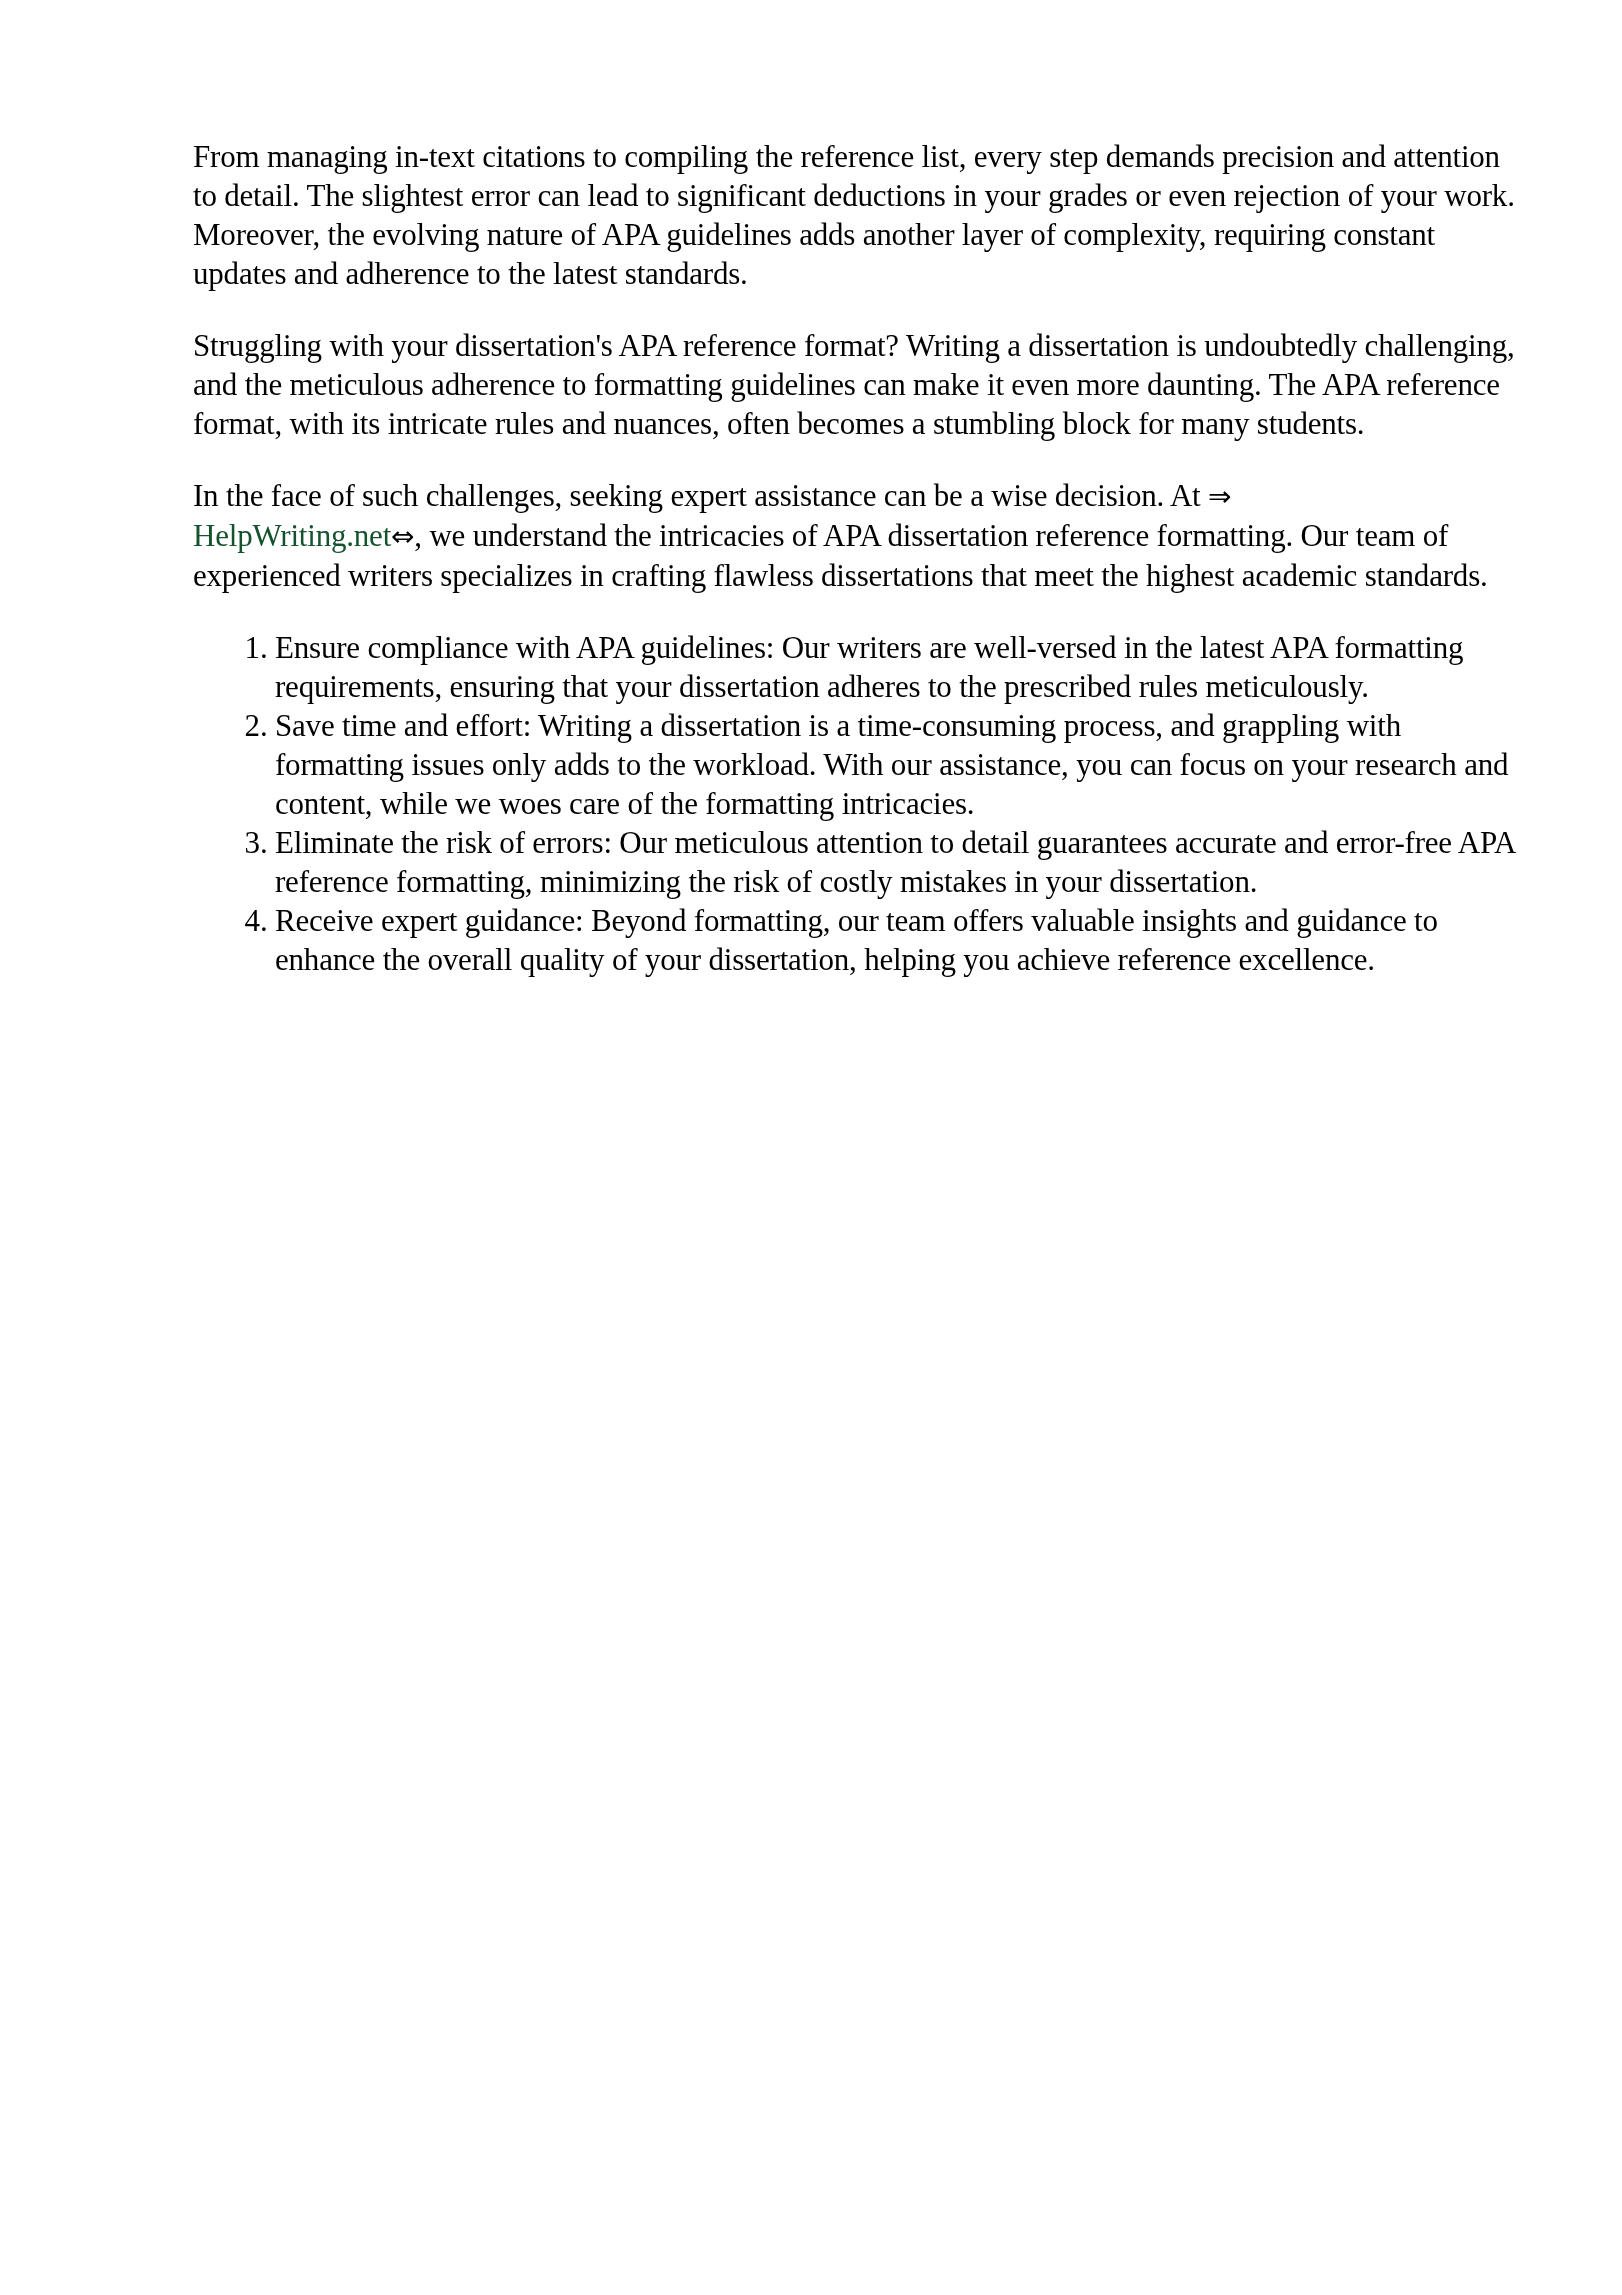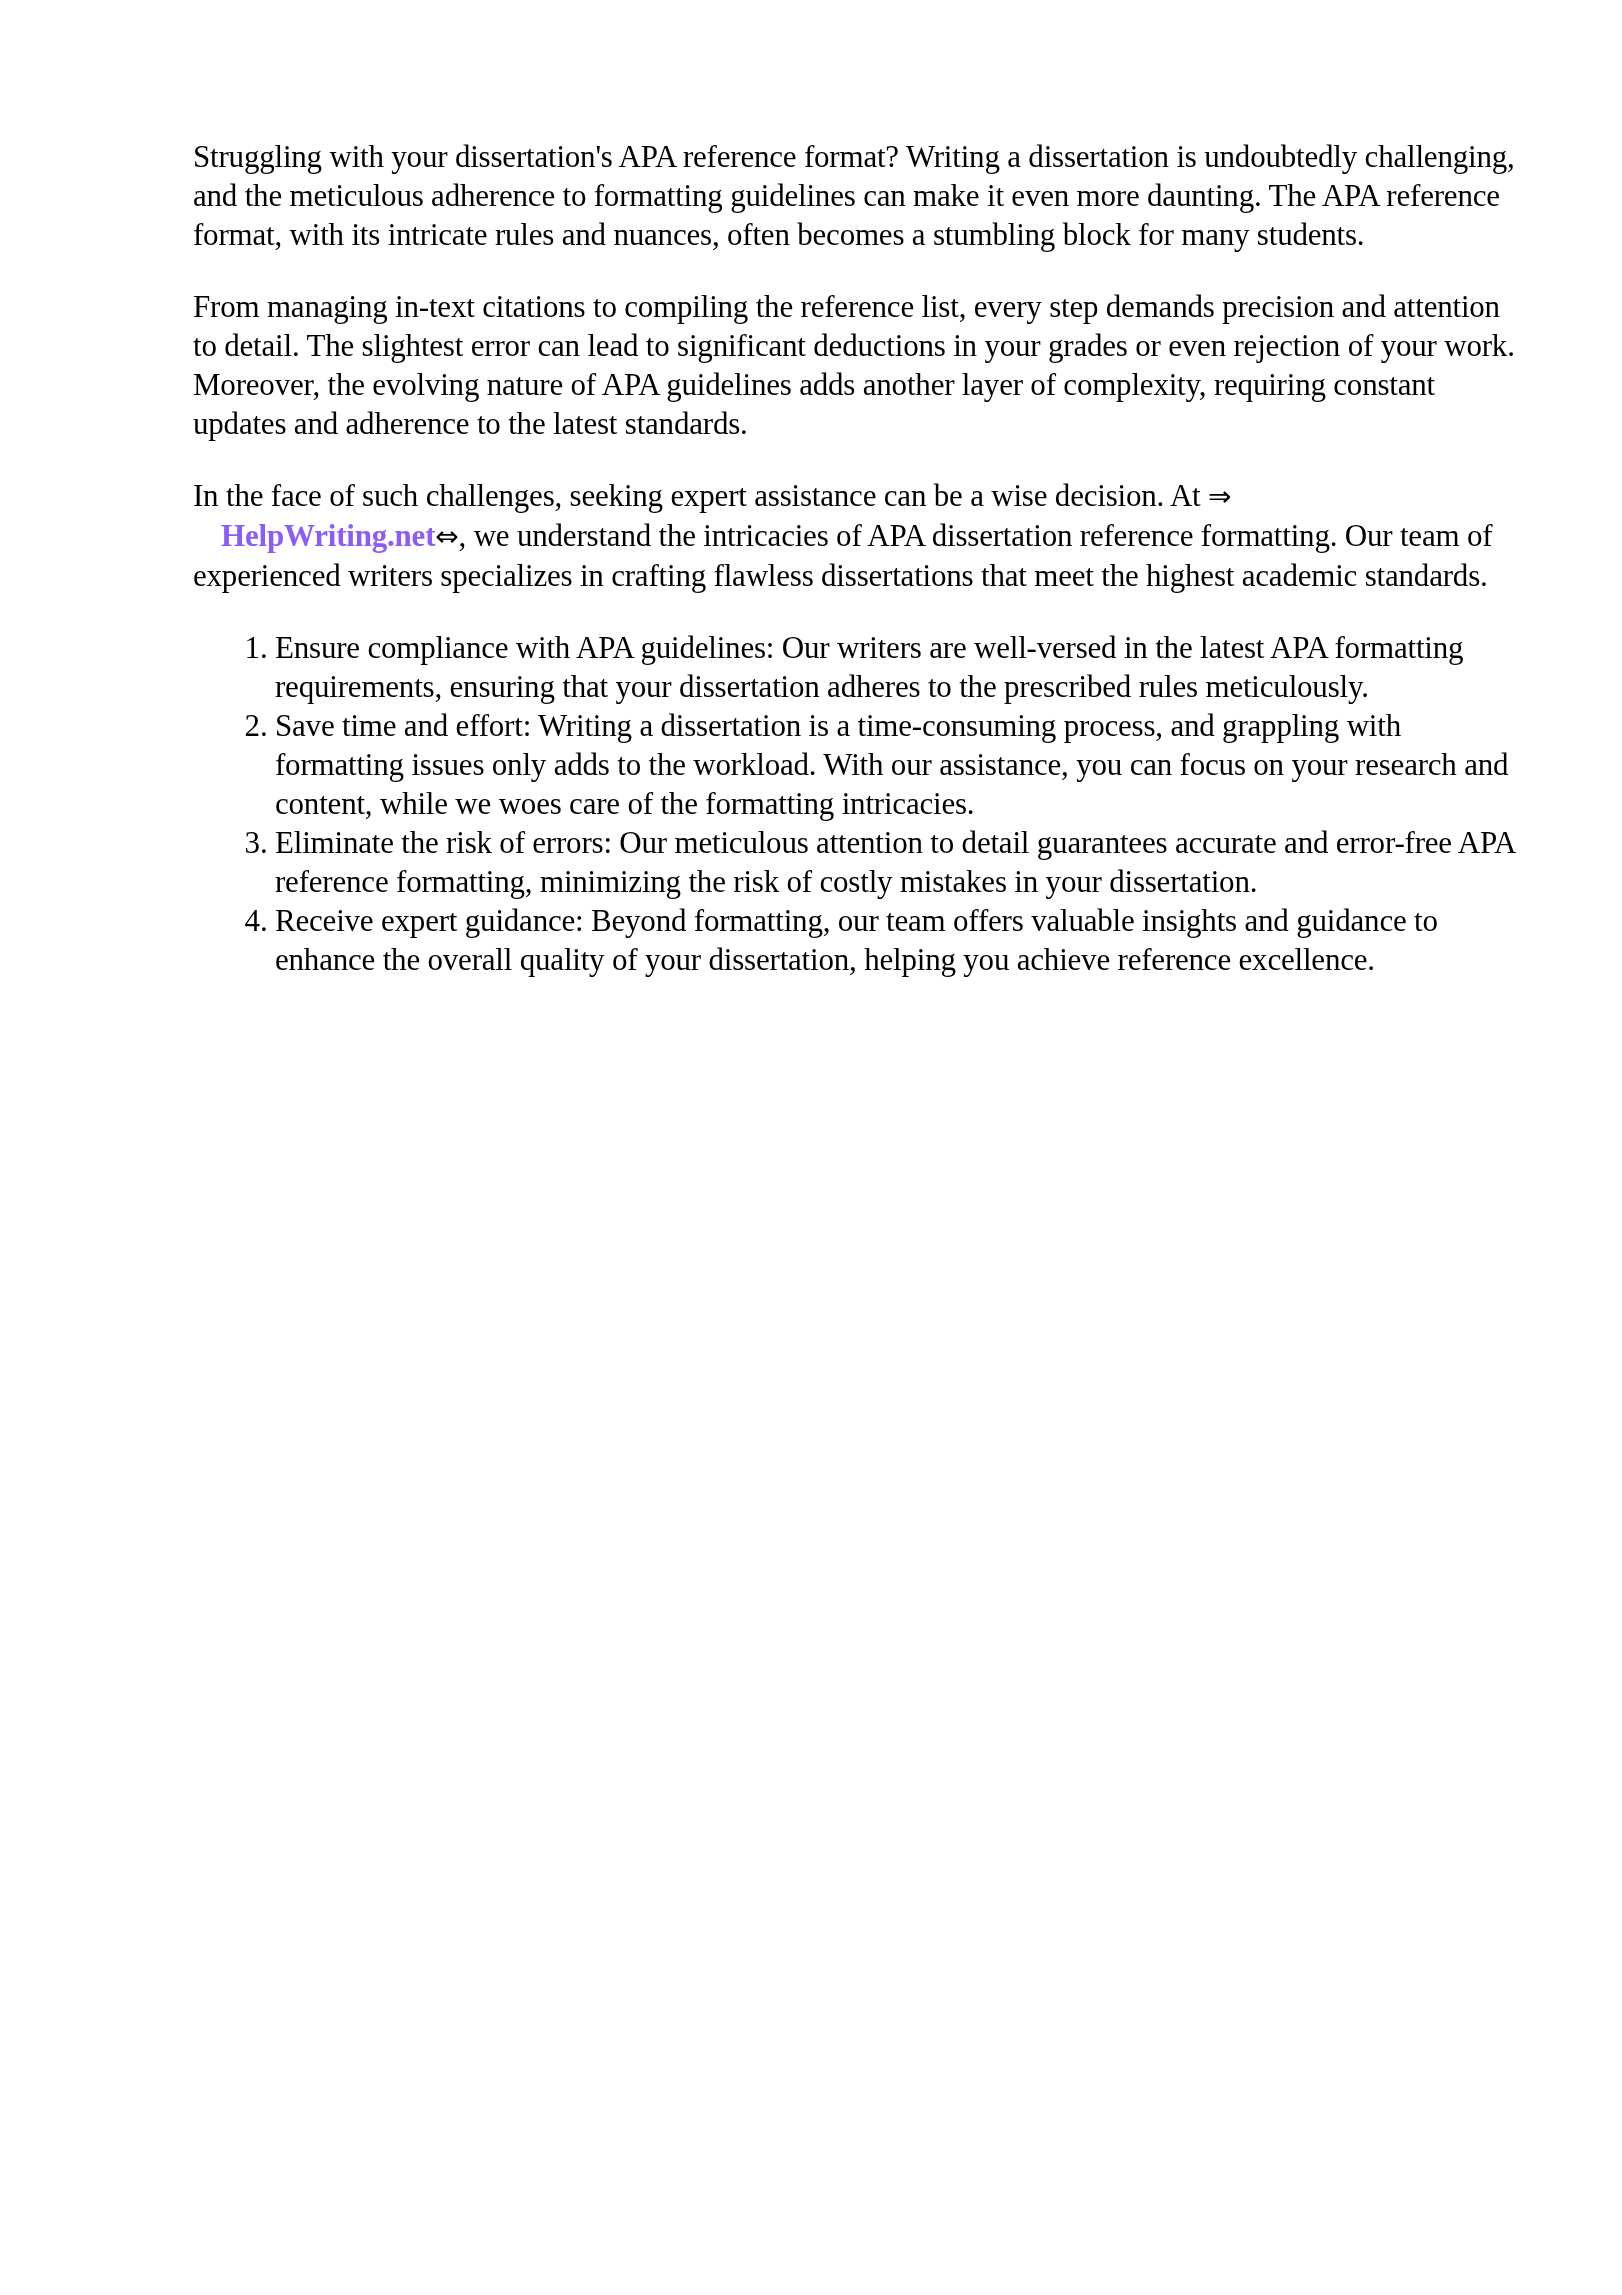--- a/index.html
+++ b/index.html
@@ -15,39 +15,38 @@
       position: absolute;
       left: 193px;
       top: 137px;
       width: 1335px;
       font-size: 31px;
       line-height: 39px;
       letter-spacing: -0.2px;
     }
     p { margin: 0 0 33px 0; }
     a.link {
-      color: #8b5cf6;
-      font-weight: bold;
+      color: #14532d;
+      font-weight: normal;
       text-decoration: none;
-      margin-left: 28px;
     }
     .arrow { font-family: "DejaVu Sans", sans-serif; font-size: 28px; }
     ol {
       margin: 0 0 33px 0;
       padding-left: 82px;
     }
     ol li { padding-left: 0; }
     ol li::marker { font-size: 31px; }
   </style>
 </head>
 <body>
 
 <div class="page">
+  <p>From managing in-text citations to compiling the reference list, every step demands precision and attention to detail. The slightest error can lead to significant deductions in your grades or even rejection of your work. Moreover, the evolving nature of APA guidelines adds another layer of complexity, requiring constant updates and adherence to the latest standards.</p>
   <p>Struggling with your dissertation's APA reference format? Writing a dissertation is undoubtedly challenging, and the meticulous adherence to formatting guidelines can make it even more daunting. The APA reference format, with its intricate rules and nuances, often becomes a stumbling block for many students.</p>
-  <p>From managing in-text citations to compiling the reference list, every step demands precision and attention to detail. The slightest error can lead to significant deductions in your grades or even rejection of your work. Moreover, the evolving nature of APA guidelines adds another layer of complexity, requiring constant updates and adherence to the latest standards.</p>
   <p><span>In the face of such challenges, seeking expert assistance can be a wise decision. At </span><span class="arrow">⇒</span><br><a class="link" href="#">HelpWriting.net</a><span class="arrow">⇔</span><span>, we understand the intricacies of APA dissertation reference formatting. Our team of experienced writers specializes in crafting flawless dissertations that meet the highest academic standards.</span></p>
   <ol>
     <li>Ensure compliance with APA guidelines: Our writers are well-versed in the latest APA formatting requirements, ensuring that your dissertation adheres to the prescribed rules meticulously.</li>
     <li>Save time and effort: Writing a dissertation is a time-consuming process, and grappling with formatting issues only adds to the workload. With our assistance, you can focus on your research and content, while we woes care of the formatting intricacies.</li>
     <li>Eliminate the risk of errors: Our meticulous attention to detail guarantees accurate and error-free APA reference formatting, minimizing the risk of costly mistakes in your dissertation.</li>
     <li>Receive expert guidance: Beyond formatting, our team offers valuable insights and guidance to enhance the overall quality of your dissertation, helping you achieve reference excellence.</li>
   </ol>
 </div>
 
 

